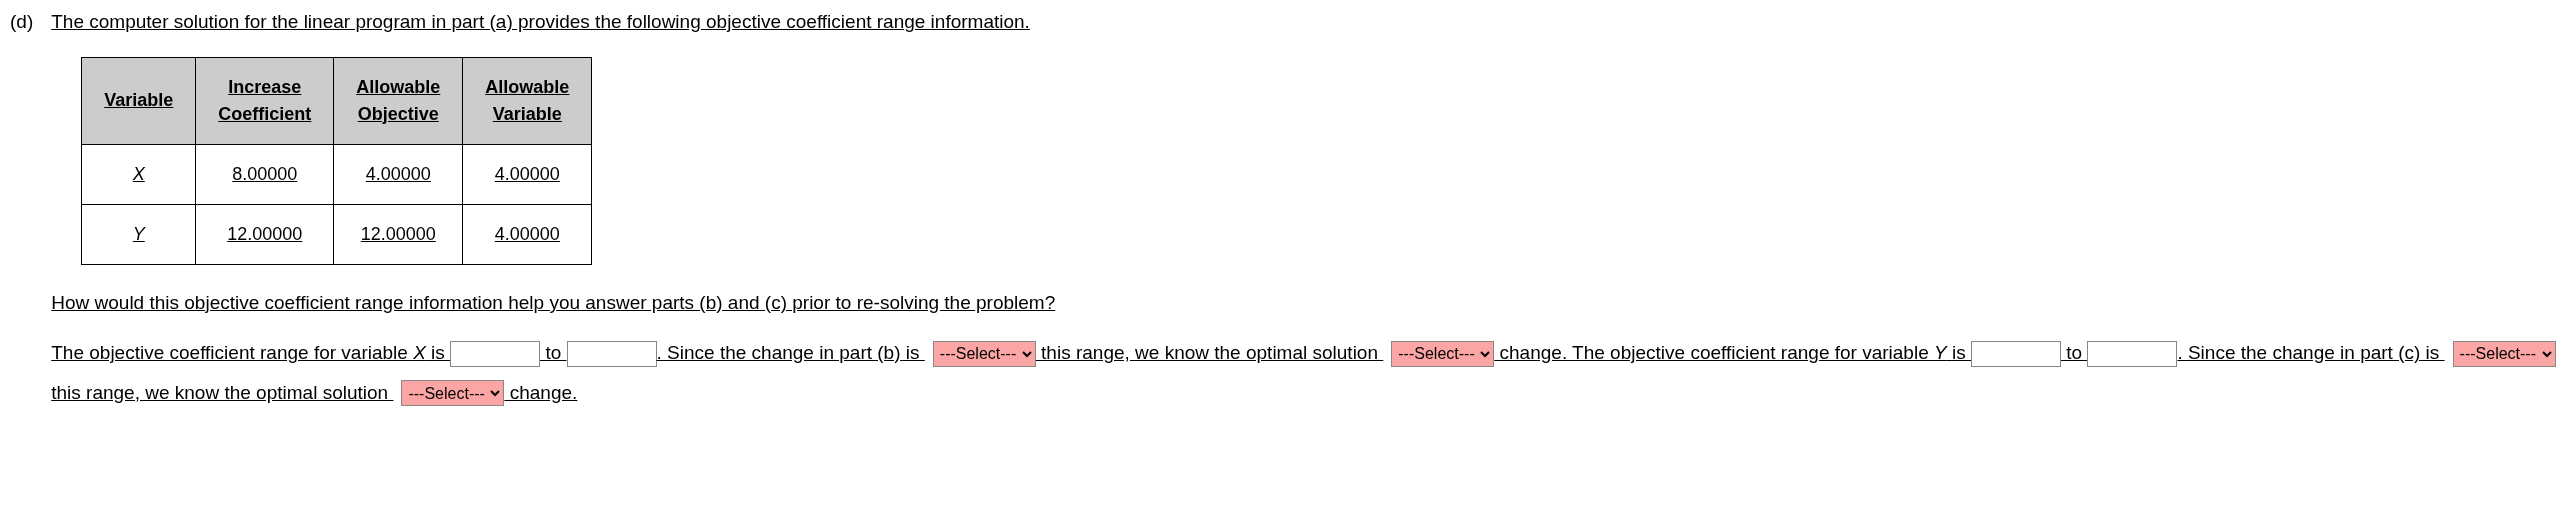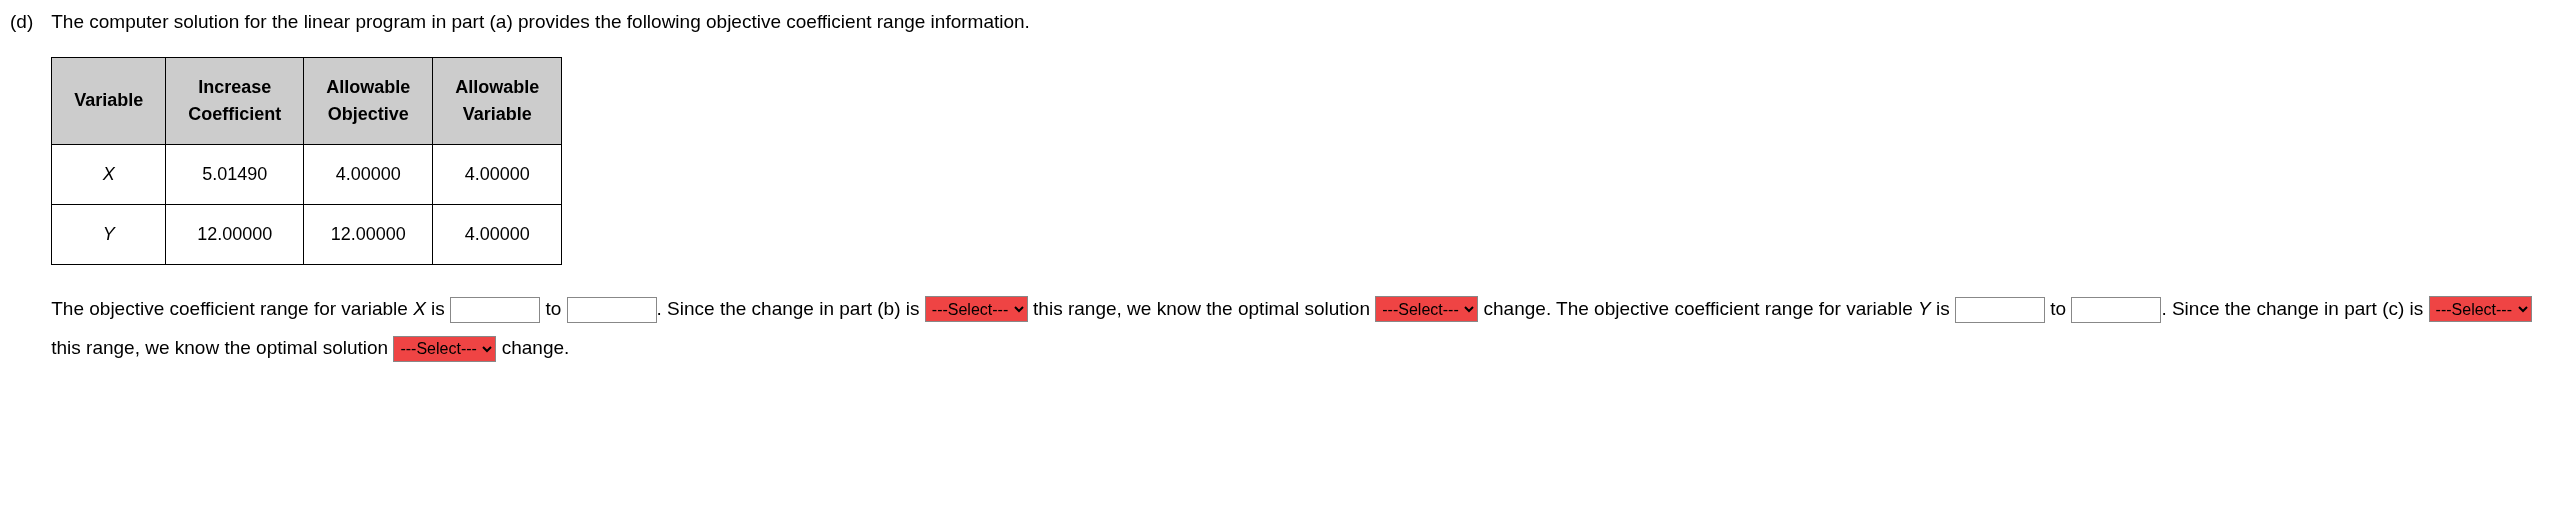--- a/index.html
+++ b/index.html
@@ -18,26 +18,28 @@
     .problem-row {
       display: flex;
       align-items: flex-start;
       gap: 18px;
     }
     .part-label {
       white-space: nowrap;
     }
     .content {
       flex: 1;
+      text-decoration: underline;
     }
     .intro-text {
       margin-bottom: 20px;
     }
     table.data-table {
       border-collapse: collapse;
+      margin-left: 30px;
       margin-bottom: 24px;
     }
     table.data-table th,
     table.data-table td {
       border: 1px solid #000;
       padding: 16px 22px;
       text-align: center;
       font-weight: normal;
       font-size: 18px;
     }
@@ -63,23 +65,24 @@
       height: 26px;
       border: 1px solid #888;
       font-size: 16px;
       padding: 2px 4px;
       vertical-align: baseline;
     }
     select.sel {
       height: 26px;
       border: 1px solid #888;
       font-size: 16px;
-      background: #ef4444;
+      background: #fca5a5;
       vertical-align: baseline;
       padding: 0 2px;
+      margin-left: 8px;
     }
   </style>
 </head>
 <body>
 
 <div class="problem-row">
   <div class="part-label">(d)</div>
   <div class="content">
 
     <div class="intro-text">The computer solution for the linear program in part (a) provides the following objective coefficient range information.</div>
@@ -98,33 +101,34 @@
           </th>
           <th>
             <span>Allowable</span><br>
             <span>Variable</span>
           </th>
         </tr>
       </thead>
       <tbody>
         <tr>
           <td class="var-cell">X</td>
-          <td>5.01490</td>
+          <td>8.00000</td>
           <td>4.00000</td>
           <td>4.00000</td>
         </tr>
         <tr>
           <td class="var-cell">Y</td>
           <td>12.00000</td>
           <td>12.00000</td>
           <td>4.00000</td>
         </tr>
       </tbody>
     </table>
 
+    <div class="question-text">How would this objective coefficient range information help you answer parts (b) and (c) prior to re-solving the problem?</div>
 
     <div class="answer-paragraph">
       <span>The objective coefficient range for variable </span><span class="ital">X</span><span> is </span><input class="small-input" type="text" style=""><span> to </span><input class="small-input" type="text" style=""><span>. Since the change in part (b) is </span><select class="sel"><option>---Select---</option></select><span> this range, we know the optimal solution </span><select class="sel"><option>---Select---</option></select><span> change. The objective coefficient range for variable </span><span class="ital">Y</span><span> is </span><input class="small-input" type="text" style=""><span> to </span><input class="small-input" type="text" style=""><span>. Since the change in part (c) is </span><select class="sel"><option>---Select---</option></select><span> this range, we know the optimal solution </span><select class="sel"><option>---Select---</option></select><span> change.</span>
     </div>
 
   </div>
 </div>
 
 
 </body></html>

